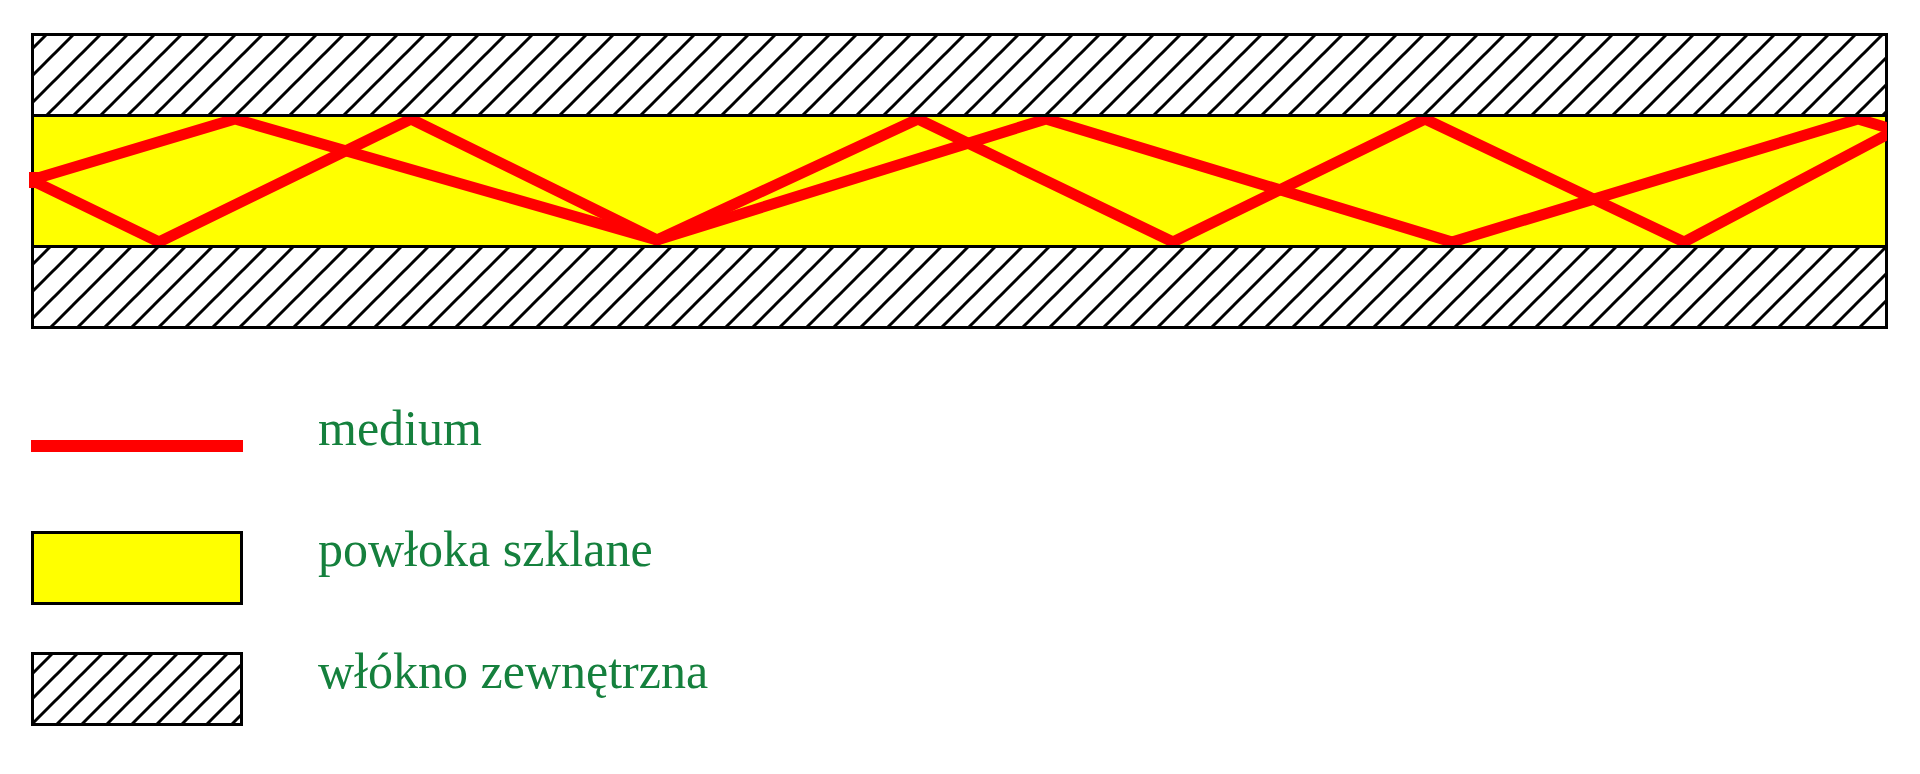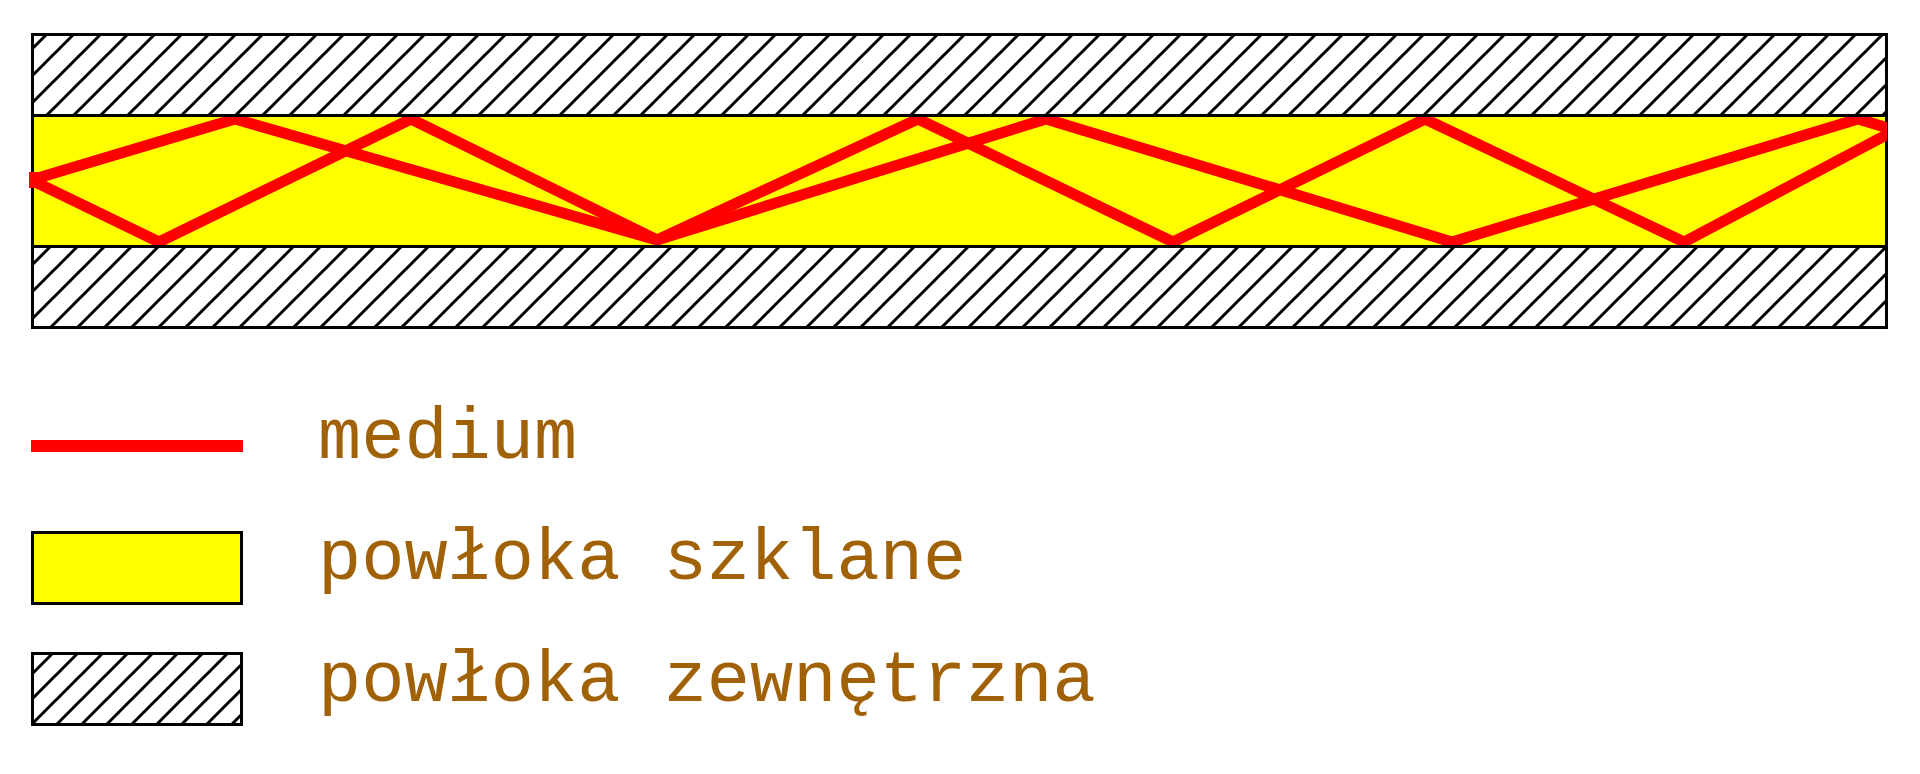--- a/index.html
+++ b/index.html
@@ -1,20 +1,20 @@
 <!DOCTYPE html>
 <html><head>
   <meta charset="utf-8">
   <style>
     html, body { margin: 0; padding: 0; background: #ffffff; }
     body { width: 1920px; height: 774px; position: relative; overflow: hidden;
            font-family: "DejaVu Sans", sans-serif; }
     #diagram { position: absolute; left: 0; top: 0; }
-    .legend-label { position: absolute; left: 318px; font-size: 72px; line-height: 1; color: #a16207;
-                    white-space: nowrap; font-family: Liberation Mono, monospace; }
+    .legend-label { position: absolute; left: 318px; font-size: 50px; line-height: 1; color: #15803d;
+                    white-space: nowrap; font-family: Liberation Serif, serif; }
   </style>
 </head>
 <body>
 
 <svg id="diagram" width="1920" height="774" viewBox="0 0 1920 774" xmlns="http://www.w3.org/2000/svg">
   <defs>
     <pattern id="hatch" patternUnits="userSpaceOnUse" width="27" height="27">
       <line x1="-2" y1="29" x2="29" y2="-2" stroke="#000" stroke-width="3"></line>
       <line x1="-2" y1="2" x2="2" y2="-2" stroke="#000" stroke-width="3"></line>
       <line x1="25" y1="29" x2="29" y2="25" stroke="#000" stroke-width="3"></line>
@@ -51,13 +51,13 @@
   <g>
     <rect x="31" y="440" width="212" height="12" fill="#ff0000"></rect>
     <rect x="32.5" y="532.5" width="209" height="71" fill="#ffff00" stroke="#000" stroke-width="3"></rect>
     <rect x="32.5" y="653.5" width="209" height="71" fill="#fff"></rect>
     <rect x="32.5" y="653.5" width="209" height="71" fill="url(#hatch-legend)" stroke="#000" stroke-width="3"></rect>
   </g>
 </svg>
 
 <div class="legend-label" style="top:403px;">medium</div>
 <div class="legend-label" style="top:524px;">powłoka szklane</div>
-<div class="legend-label" style="top:646px;">powłoka zewnętrzna</div>
+<div class="legend-label" style="top:646px;">włókno zewnętrzna</div>
 
 </body></html>

